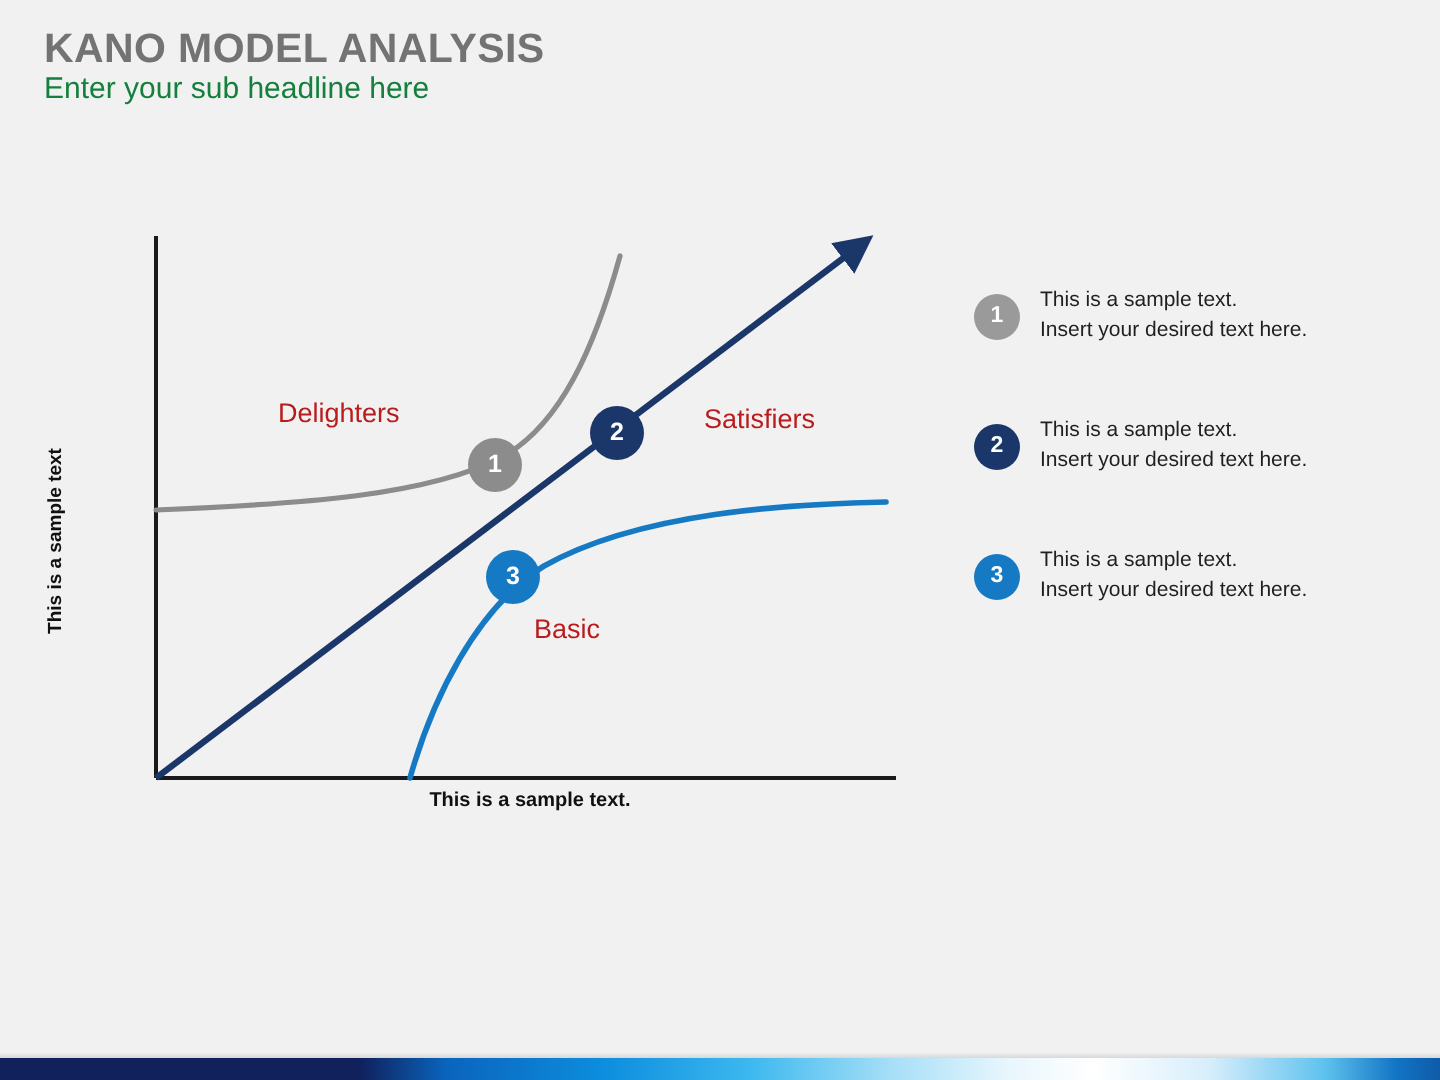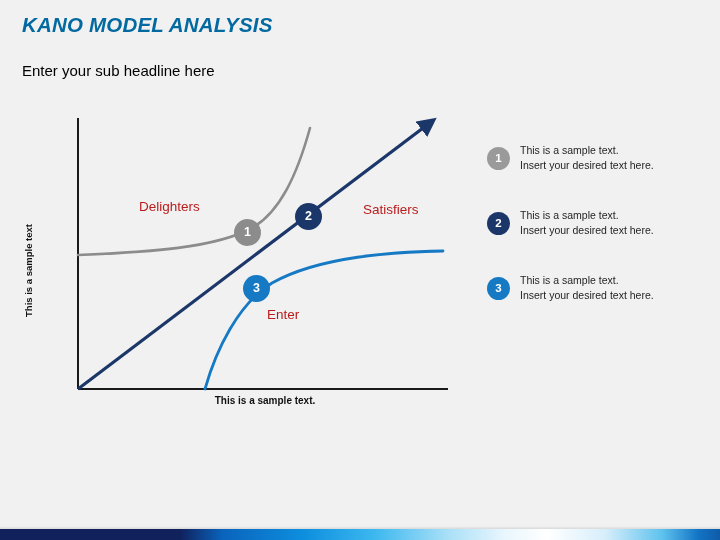--- a/index.html
+++ b/index.html
@@ -25,31 +25,30 @@
   
   #header {
     position: absolute;
     left: 22px;
     top: 14px;
     width: 520px;
   }
   #title {
     font-size: 20.5px;
     font-weight: bold;
-    color: #0369a1;
+    color: #737373;
     letter-spacing: 0.2px;
     line-height: 1.1;
     white-space: nowrap;
-    font-style: italic;
   }
   #subtitle {
-    margin-top: 26px;
+    margin-top: 0;
     font-size: 15px;
     font-weight: normal;
-    color: #000000;
+    color: #15803d;
     line-height: 1.1;
     white-space: nowrap;
   }
 
   
   #chart-area {
     position: absolute;
     left: 0;
     top: 0;
     width: 470px;
@@ -60,21 +59,21 @@
     left: 0;
     top: 0;
   }
   .curve-label {
     position: absolute;
     font-size: 13.5px;
     color: #b91c1c;
     white-space: nowrap;
   }
   #label-delighters { left: 139px; top: 199px; }
-  #label-satisfiers { left: 363px; top: 202px; text-align: right; }
+  #label-satisfiers { left: 352px; top: 202px; text-align: right; }
   #label-basic      { left: 267px; top: 307px; }
 
   #y-axis-label {
     position: absolute;
     left: -32px;
     top: 265px;
     width: 120px;
     text-align: center;
     font-size: 9.5px;
     font-weight: bold;
@@ -201,21 +200,21 @@
           <path d="M0,0 L0,6 L6,3 z" fill="#1b3668"></path>
         </marker>
       </defs>
       <line x1="78" y1="389" x2="427" y2="125" stroke="#1b3668" stroke-width="3.2" marker-end="url(#arrow-navy)"></line>
 
       <path d="M 205 389 C 216 350, 238 304, 272 283 C 320 256, 395 252, 443 251" fill="none" stroke="#1579c4" stroke-width="2.8" stroke-linecap="round"></path>
     </svg>
 
     <div class="curve-label" id="label-delighters">Delighters</div>
     <div class="curve-label" id="label-satisfiers">Satisfiers</div>
-    <div class="curve-label" id="label-basic">Enter</div>
+    <div class="curve-label" id="label-basic">Basic</div>
 
     <div id="y-axis-label">This is a sample text</div>
     <div id="x-axis-label">This is a sample text.</div>
 
     <div class="marker" id="marker-1">1</div>
     <div class="marker" id="marker-2">2</div>
     <div class="marker" id="marker-3">3</div>
   </div>
 
   <div id="legend">

